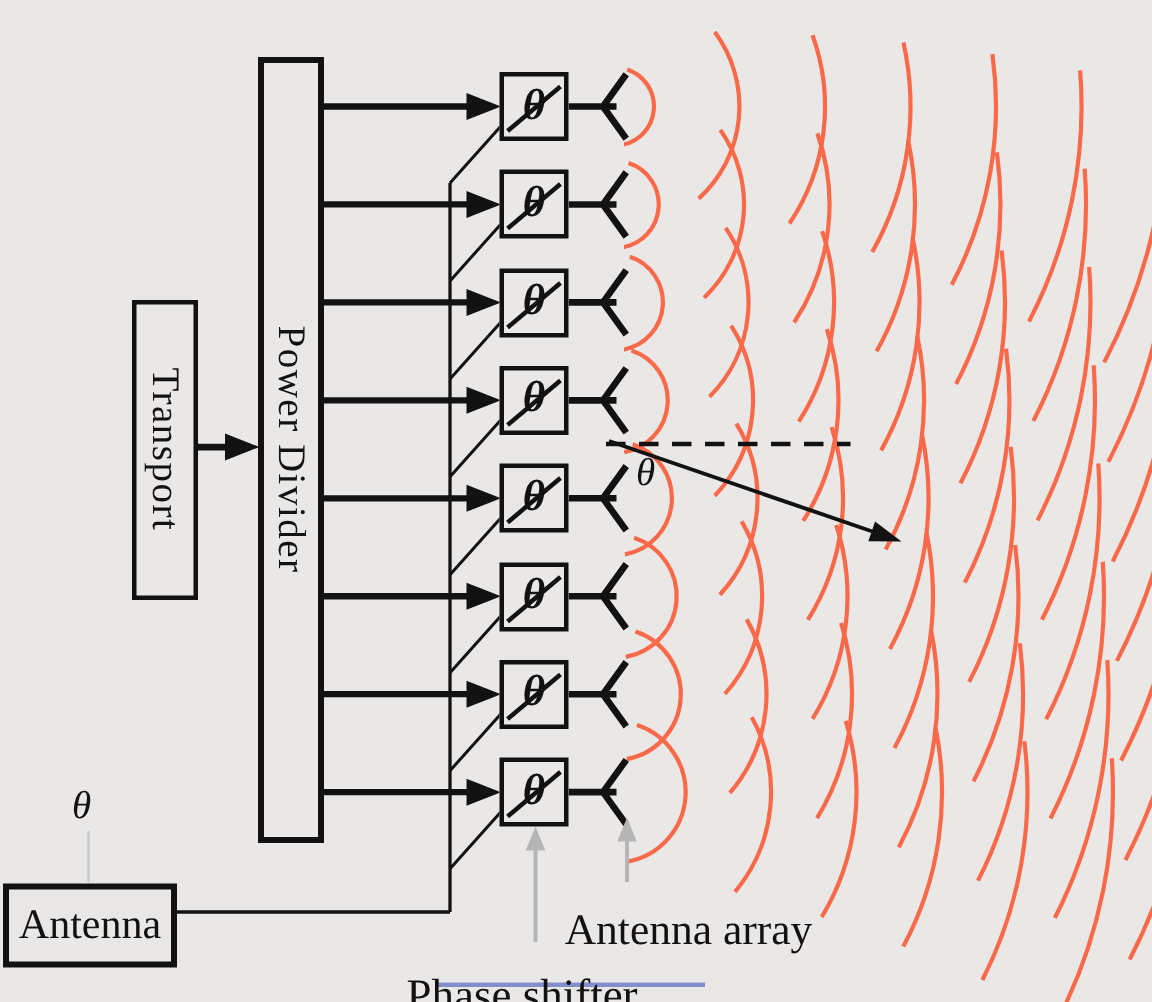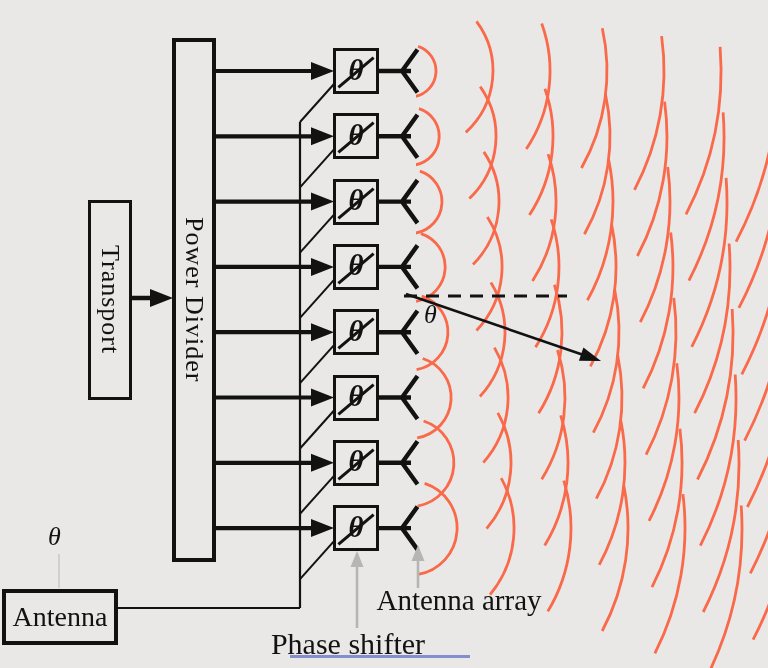--- a/index.html
+++ b/index.html
@@ -39,20 +39,21 @@
     background:var(--ink);transform:rotate(-40deg);
   }
   .theta-label{
     position:absolute;font-style:italic;font-size:26px;color:var(--ink);
   }
   #control-theta{left:48px;top:522px;}
   #beam-theta{left:424px;top:300px;}
   .caption{
     position:absolute;color:var(--ink);white-space:nowrap;
     transform:translateX(-50%);
+    margin-top:20px;
   }
   #antenna-array-label{left:459px;top:584px;font-size:29px;}
   #phase-shifter-label{left:348px;top:627px;font-size:30px;}
 </style>
 </head>
 <body>
 
 <div class="stage">
 
   <svg class="layer" id="gfx" width="768" height="668" viewBox="0 0 768 668">

